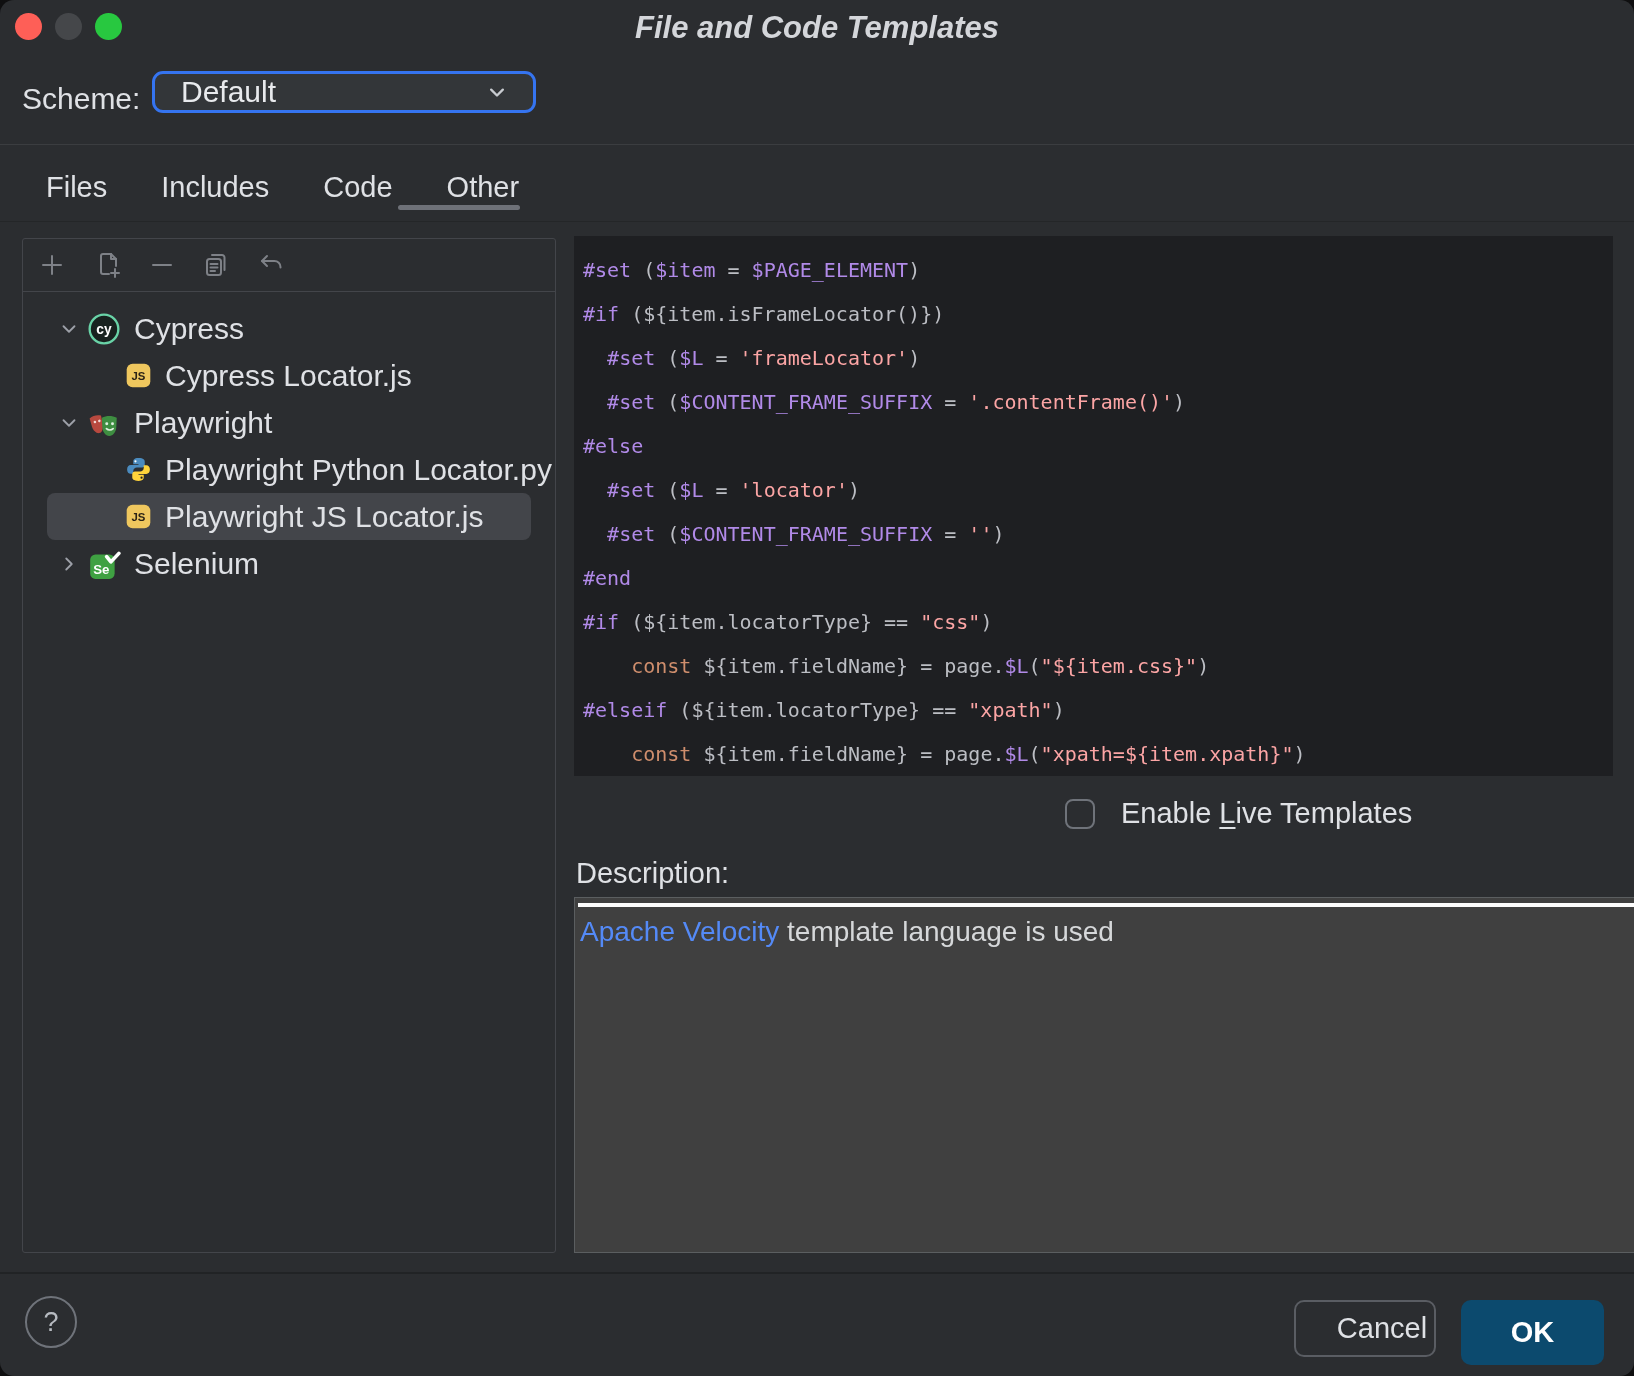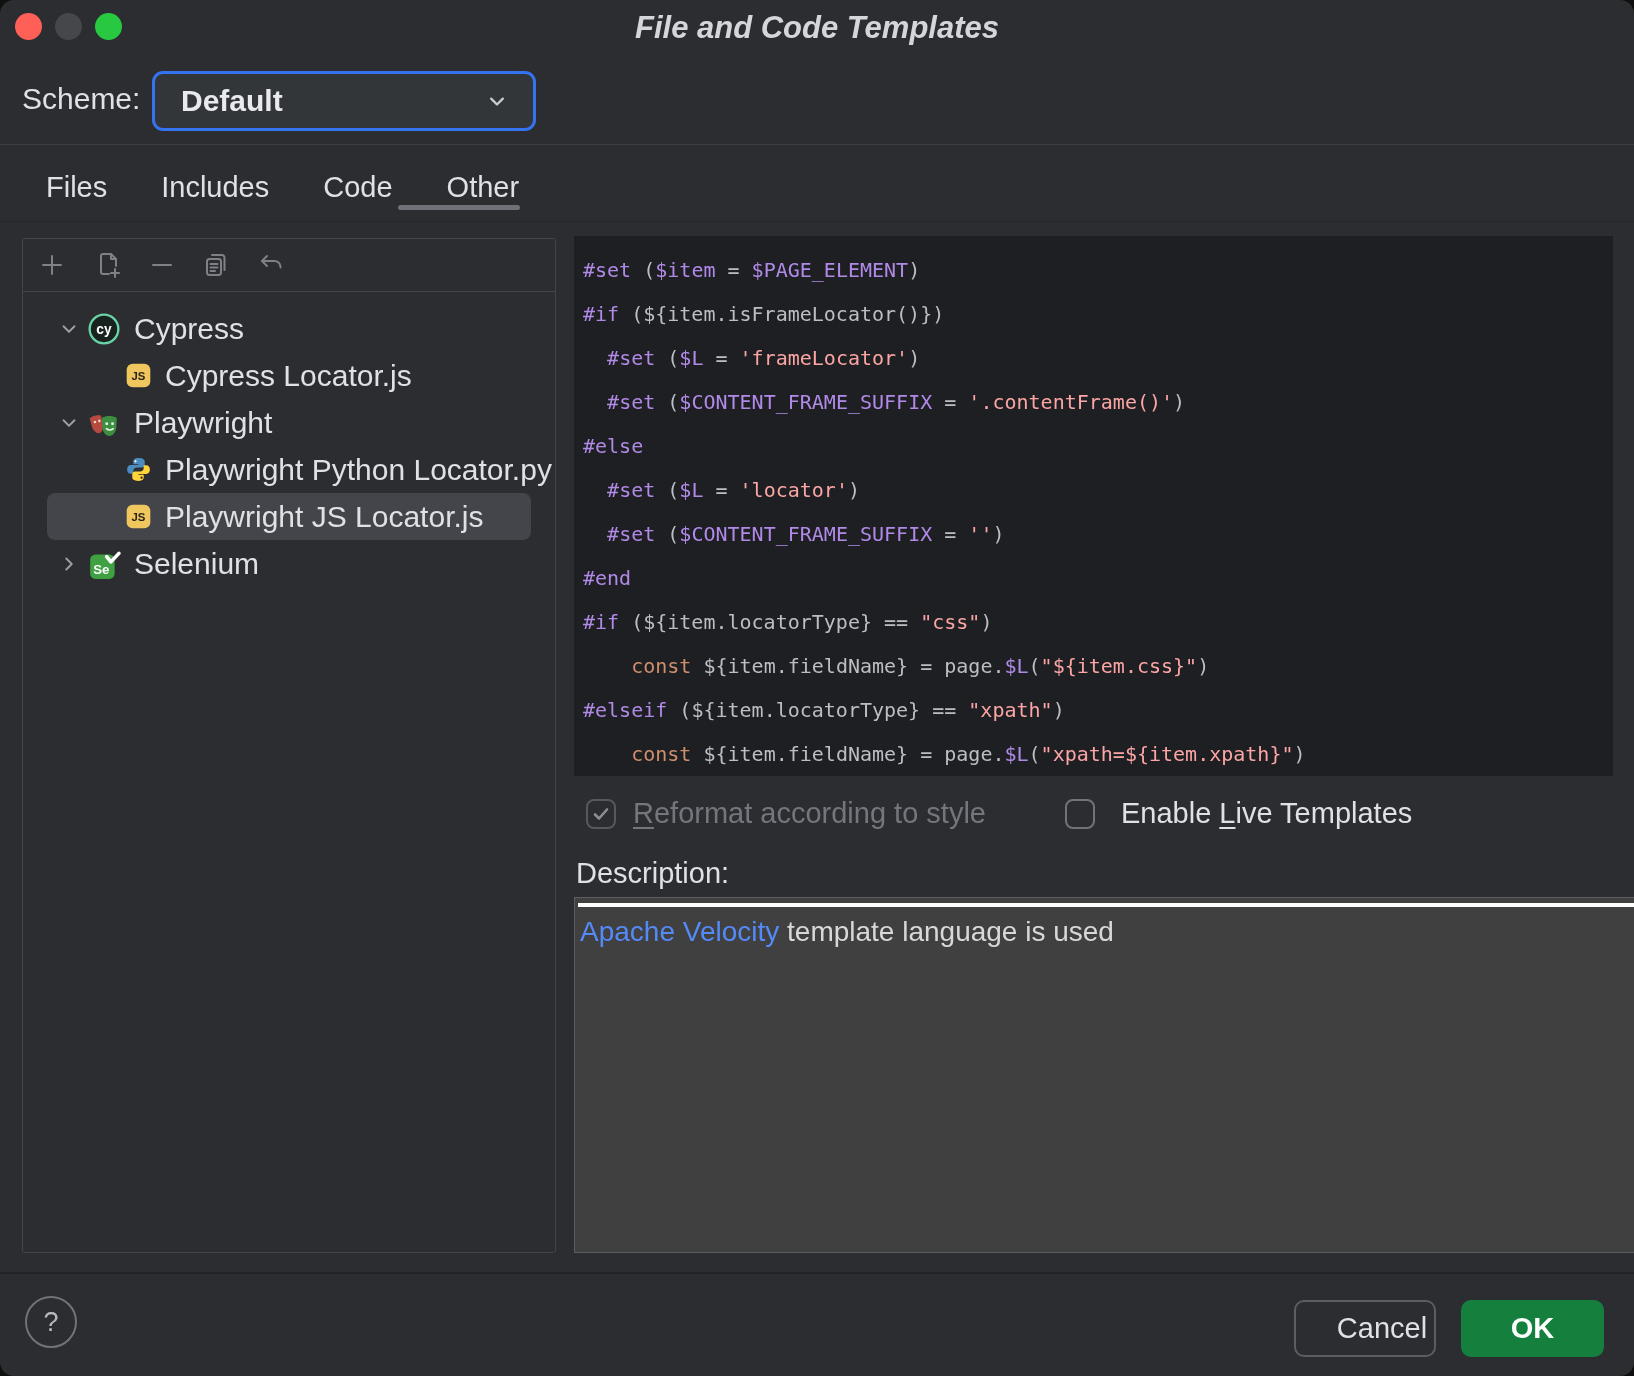--- a/index.html
+++ b/index.html
@@ -11,24 +11,24 @@
   
   .traffic{position:absolute;left:15px;top:13px;display:flex;gap:13px;}
   .tl{width:27px;height:27px;border-radius:50%;display:inline-block;}
   .tl.red{background:#FE5F57;}
   .tl.mid{background:#45474A;}
   .tl.grn{background:#28C840;}
   .title{position:absolute;top:10px;left:0;width:100%;text-align:center;
     font-size:31px;font-weight:700;color:#D4D6DA;font-style:italic;}
   
   .scheme-label{position:absolute;left:22px;top:82px;font-size:30px;}
-  .scheme-select{position:absolute;left:152px;top:71px;width:384px;height:60px;
+  .scheme-select{position:absolute;left:152px;top:71px;width:384px;height:42px;
     border:3px solid #3574F0;border-radius:11px;background:#333639;
     display:flex;align-items:center;padding:0 22px 0 26px;box-sizing:border-box;
-    font-size:30px;font-weight:700;color:#E8EAED;cursor:pointer;}
+    font-size:30px;font-weight:400;color:#E8EAED;cursor:pointer;}
   .scheme-select .chev-dn{margin-left:auto;}
   .hdiv1{position:absolute;top:144px;left:0;width:100%;height:1px;background:#3B3D40;}
   
   .tabs{position:absolute;left:46px;top:171px;display:flex;gap:54px;font-size:29px;color:#DFE1E5;}
   .tab{cursor:pointer;text-align:center;}
   .tab-underline{position:absolute;left:398px;top:205px;width:122px;height:5px;
     border-radius:3px;background:#6E7178;}
   .hdiv2{position:absolute;top:221px;left:0;width:100%;height:1px;background:#242628;}
   
   .left-panel{position:absolute;left:22px;top:238px;width:534px;height:1015px;
@@ -72,22 +72,22 @@
   .desc-link{color:#548AF7;cursor:pointer;text-decoration:none;}
   
   .footer-sep{position:absolute;top:1272px;left:0;width:100%;height:2px;background:#212325;}
   .help-btn{position:absolute;left:25px;top:1296px;width:52px;height:52px;border-radius:50%;
     border:2px solid #6F737A;background:transparent;color:#B7BBC1;font-size:27px;
     display:flex;align-items:center;justify-content:center;box-sizing:border-box;
     font-family:inherit;cursor:pointer;}
   .cancel-btn{position:absolute;left:1294px;top:1300px;width:142px;height:57px;
     border-radius:10px;border:2px solid #5A5D63;background:transparent;color:#DFE1E5;
     font-size:29px;font-family:inherit;box-sizing:border-box;cursor:pointer;padding-left:40px;}
-  .ok-btn{position:absolute;left:1461px;top:1300px;width:143px;height:57px;
-    border-radius:10px;border:none;background:#15803d;color:#FFFFFF;
+  .ok-btn{position:absolute;left:1461px;top:1300px;width:143px;height:65px;
+    border-radius:10px;border:none;background:#0c4a6e;color:#FFFFFF;
     font-size:29px;font-weight:600;font-family:inherit;cursor:pointer;}
 </style>
 </head>
 <body>
 
 <div class="window">
 
   <div class="traffic">
     <span class="tl red"></span>
     <span class="tl mid"></span>
@@ -226,28 +226,20 @@
       <div class="code-line"><span class="tok-dir">#else</span></div>
       <div class="code-line"><span class="tok-pln">  </span><span class="tok-dir">#set</span><span class="tok-pln"> (</span><span class="tok-dir">$L</span><span class="tok-pln"> = </span><span class="tok-str">'locator'</span><span class="tok-pln">)</span></div>
       <div class="code-line"><span class="tok-pln">  </span><span class="tok-dir">#set</span><span class="tok-pln"> (</span><span class="tok-dir">$CONTENT_FRAME_SUFFIX</span><span class="tok-pln"> = </span><span class="tok-str">''</span><span class="tok-pln">)</span></div>
       <div class="code-line"><span class="tok-dir">#end</span></div>
       <div class="code-line"><span class="tok-dir">#if</span><span class="tok-pln"> (${item.locatorType} == </span><span class="tok-str">"css"</span><span class="tok-pln">)</span></div>
       <div class="code-line"><span class="tok-pln">    </span><span class="tok-kw">const</span><span class="tok-pln"> ${item.fieldName} = page.</span><span class="tok-dir">$L</span><span class="tok-pln">(</span><span class="tok-str">"${item.css}"</span><span class="tok-pln">)</span></div>
       <div class="code-line"><span class="tok-dir">#elseif</span><span class="tok-pln"> (${item.locatorType} == </span><span class="tok-str">"xpath"</span><span class="tok-pln">)</span></div>
       <div class="code-line"><span class="tok-pln">    </span><span class="tok-kw">const</span><span class="tok-pln"> ${item.fieldName} = page.</span><span class="tok-dir">$L</span><span class="tok-pln">(</span><span class="tok-str">"xpath=${item.xpath}"</span><span class="tok-pln">)</span></div>
     </div>
 
-  <div class="opt reformat">
-    <span class="cb">
-      <svg width="20" height="20" viewBox="0 0 20 20">
-          <path d="M4 10.5l4 4 8-9" fill="none" stroke="#8A8E95" stroke-width="2.6" stroke-linecap="round" stroke-linejoin="round"></path>
-        </svg>
-    </span>
-    <span id="opt-reformat-label"><u>R</u>eformat according to style</span>
-  </div>
   <div class="opt live">
     <span class="cb"></span>
     <span id="opt-live-label">Enable <u>L</u>ive Templates</span>
   </div>
 
   <div class="desc-label">Description:</div>
   <div class="desc-panel">
     <hr class="desc-hr">
     <div class="desc-text">
       <a class="desc-link">Apache Velocity</a><span> template language is used</span>

